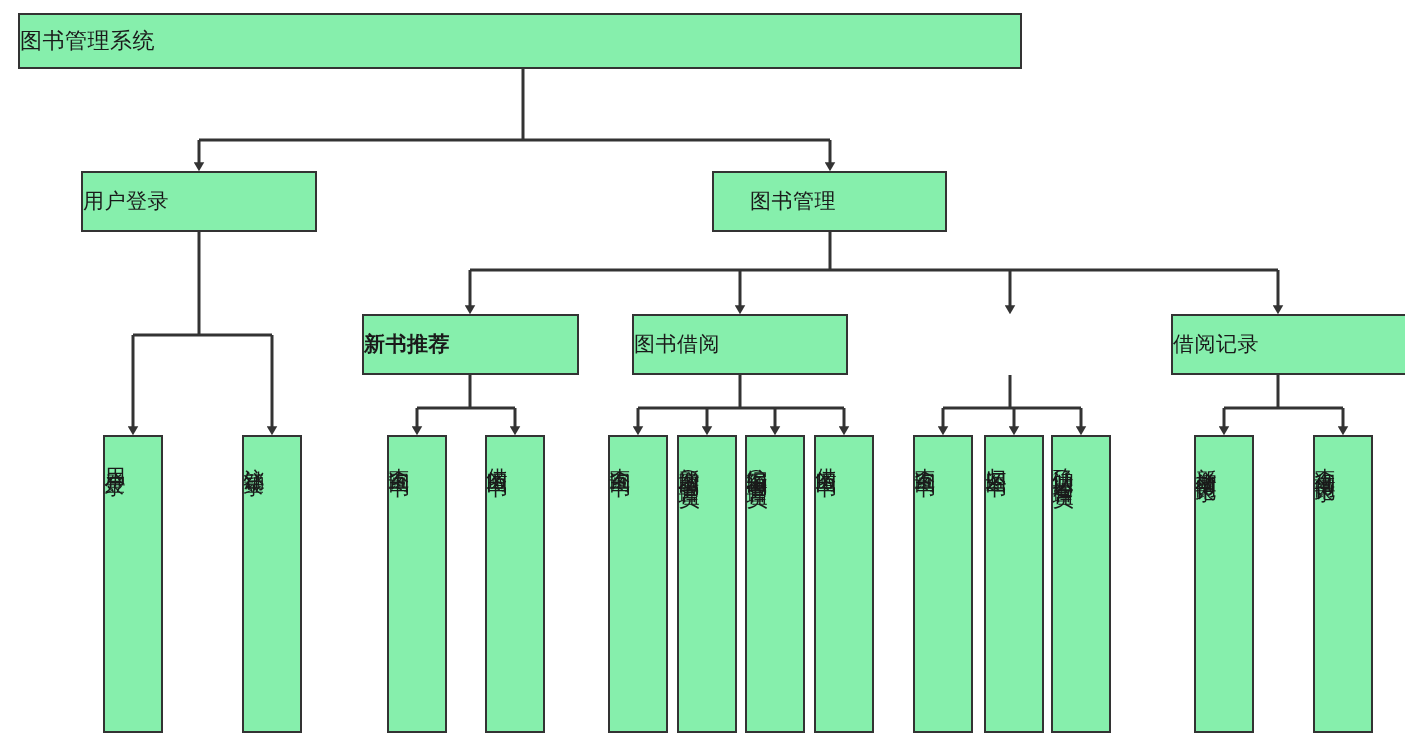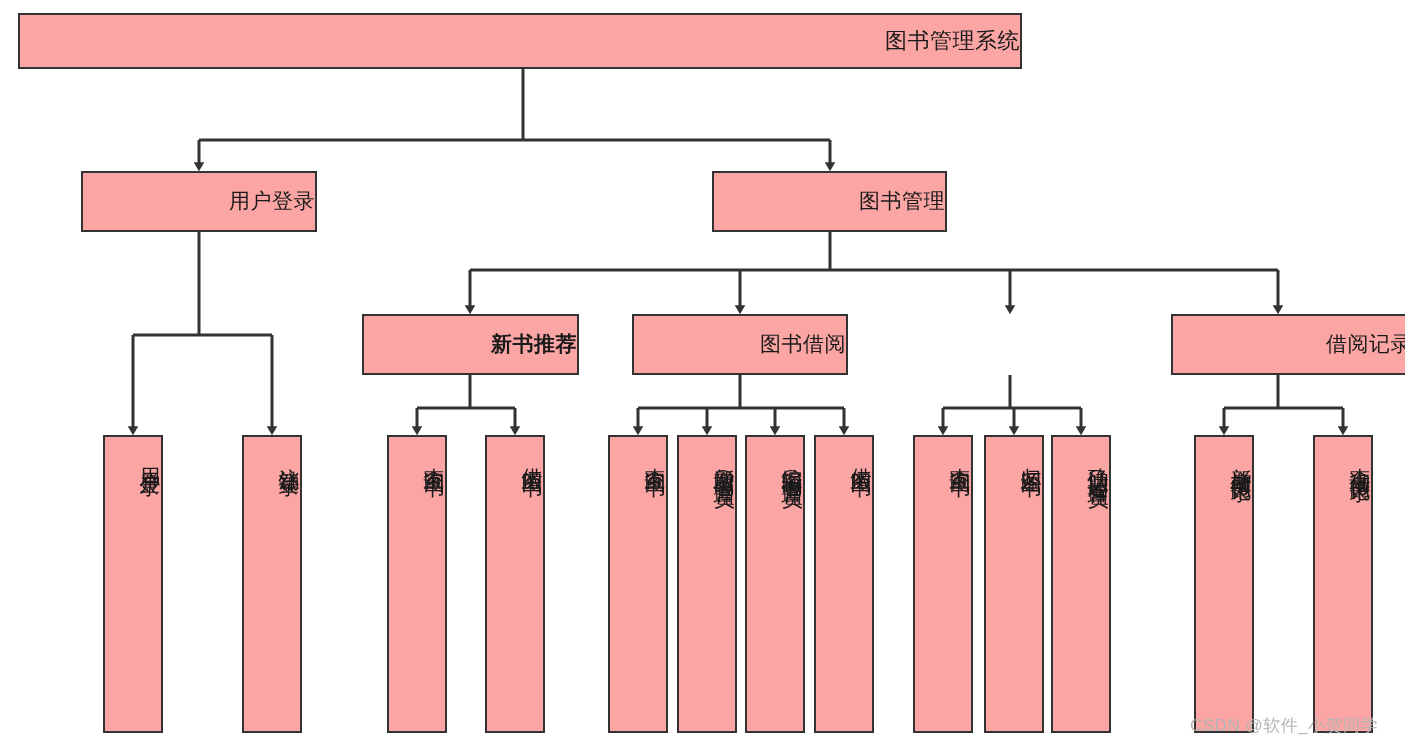--- a/index.html
+++ b/index.html
@@ -22,24 +22,24 @@
     position: absolute;
     left: 0;
     top: 0;
     width: 1405px;
     height: 747px;
   }
   .node {
     position: absolute;
     box-sizing: border-box;
     border: 2.5px solid #333333;
-    background: #fca5a5;
+    background: #86efac;
     display: flex;
     align-items: center;
-    justify-content: flex-end;
+    justify-content: flex-start;
     color: #1a1a1a;
     z-index: 2;
   }
   .node .label {
     display: block;
     text-align: center;
     line-height: 1.18;
     letter-spacing: 0.5px;
   }
   .node.horiz .label {
@@ -124,28 +124,28 @@
     </g>
   </svg>
 
   <div class="node horiz" id="root-node" style="left: 18px; top: 13px; width: 1004px; height: 56px;">
     <span class="label">图书管理系统</span>
   </div>
 
   <div class="node horiz" id="l2-0" style="left: 81px; top: 171px; width: 236px; height: 61px;">
     <span class="label">用户登录</span>
   </div>
-  <div class="node horiz" id="l2-1" style="left: 712px; top: 171px; width: 235px; height: 61px;">
+  <div class="node horiz" id="l2-1" style="left: 712px; top: 171px; width: 235px; height: 61px; padding-left: 36px;">
     <span class="label">图书管理</span>
   </div>
 
   <div class="node horiz" id="l3-0" style="left: 362px; top: 314px; width: 217px; height: 61px; font-weight: bold;">
     <span class="label">新书推荐</span>
   </div>
-  <div class="node horiz" id="l3-1" style="left: 632px; top: 314px; width: 216px; height: 61px; padding-left: 16px;">
+  <div class="node horiz" id="l3-1" style="left: 632px; top: 314px; width: 216px; height: 61px;">
     <span class="label">图书借阅</span>
   </div>
   <div class="node horiz" id="l3-3" style="left: 1171px; top: 314px; width: 243px; height: 61px;">
     <span class="label">借阅记录</span>
   </div>
 
   <div class="node vert" id="leaf-0" style="left: 103px; top: 435px; width: 60px; height: 298px;">
     <span class="label">用户登录</span>
   </div>
   <div class="node vert" id="leaf-1" style="left: 242px; top: 435px; width: 60px; height: 298px;">
@@ -178,14 +178,13 @@
   <div class="node vert" id="leaf-10" style="left: 1051px; top: 435px; width: 60px; height: 298px;">
     <span class="label">确认归还（管理员）</span>
   </div>
   <div class="node vert" id="leaf-11" style="left: 1194px; top: 435px; width: 60px; height: 298px;">
     <span class="label">新增借阅记录</span>
   </div>
   <div class="node vert" id="leaf-12" style="left: 1313px; top: 435px; width: 60px; height: 298px;">
     <span class="label">查询借阅记录</span>
   </div>
 
-  <div id="watermark" style="left: 1190px; top: 714px; color: rgb(180, 180, 180);">CSDN @软件_小贺同学</div>
 </div>
 
 </body></html>

